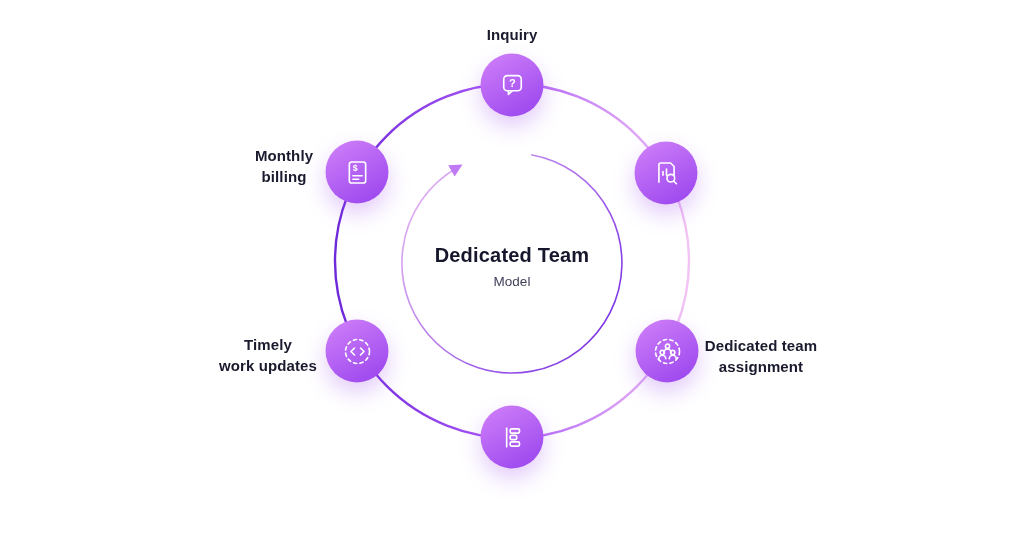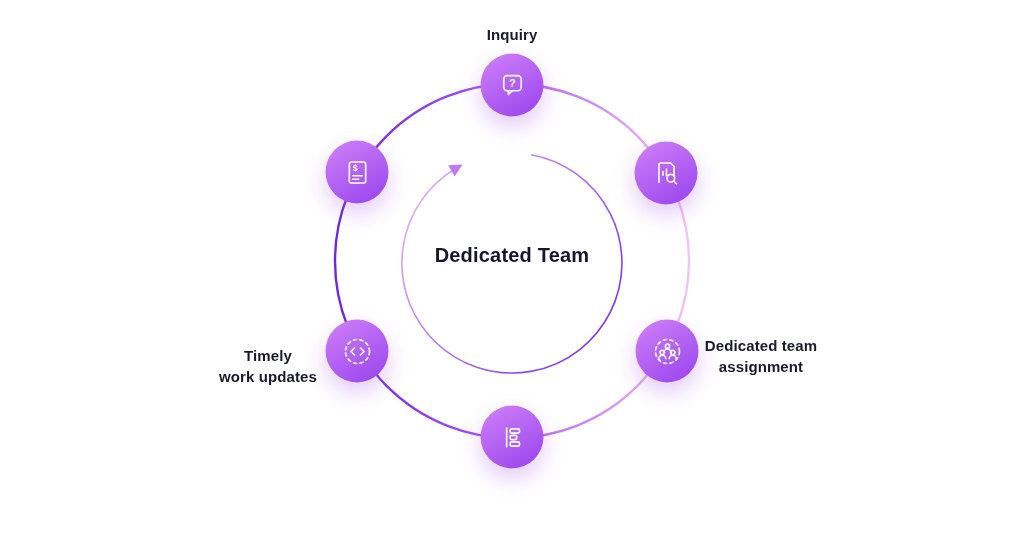--- a/index.html
+++ b/index.html
@@ -48,21 +48,21 @@
     color: var(--text-dark, #1a1a2e);
     text-align: center;
     white-space: pre-line;
     line-height: 1.38;
     letter-spacing: 0.1px;
   }
   .l-inquiry     { left: 512px; top:  25px; }
   .l-requirement { left: 757px; top: 157px; }
   .l-team        { left: 761px; top: 336px; }
   .l-project     { left: 512px; top: 481px; }
-  .l-timely      { left: 268px; top: 335px; margin-top: 11px; }
+  .l-timely      { left: 268px; top: 335px; }
   .l-billing     { left: 284px; top: 146px; }
 
   .center {
     position: absolute;
     left: 512px;
     top: 244px;
     transform: translateX(-50%);
     text-align: center;
     width: 300px;
   }
@@ -157,18 +157,21 @@
       <text x="10" y="11" text-anchor="middle" font-size="7.5" font-weight="bold" fill="#fff" stroke="none" font-family="Liberation Sans, sans-serif">$</text>
       <path d="M8 14.8 h8 M8 17.8 h5"></path>
     </svg>
   </div>
 
   <div class="label l-inquiry">Inquiry</div>
   <div class="label l-team">Dedicated team
 assignment</div>
   <div class="label l-timely">Timely
 work updates</div>
+  <div class="label l-billing">Monthly
+billing</div>
 
   <div class="center">
     <div class="center-title">Dedicated Team</div>
+    <div class="center-sub">Model</div>
   </div>
 
 </div>
 
 </body></html>

